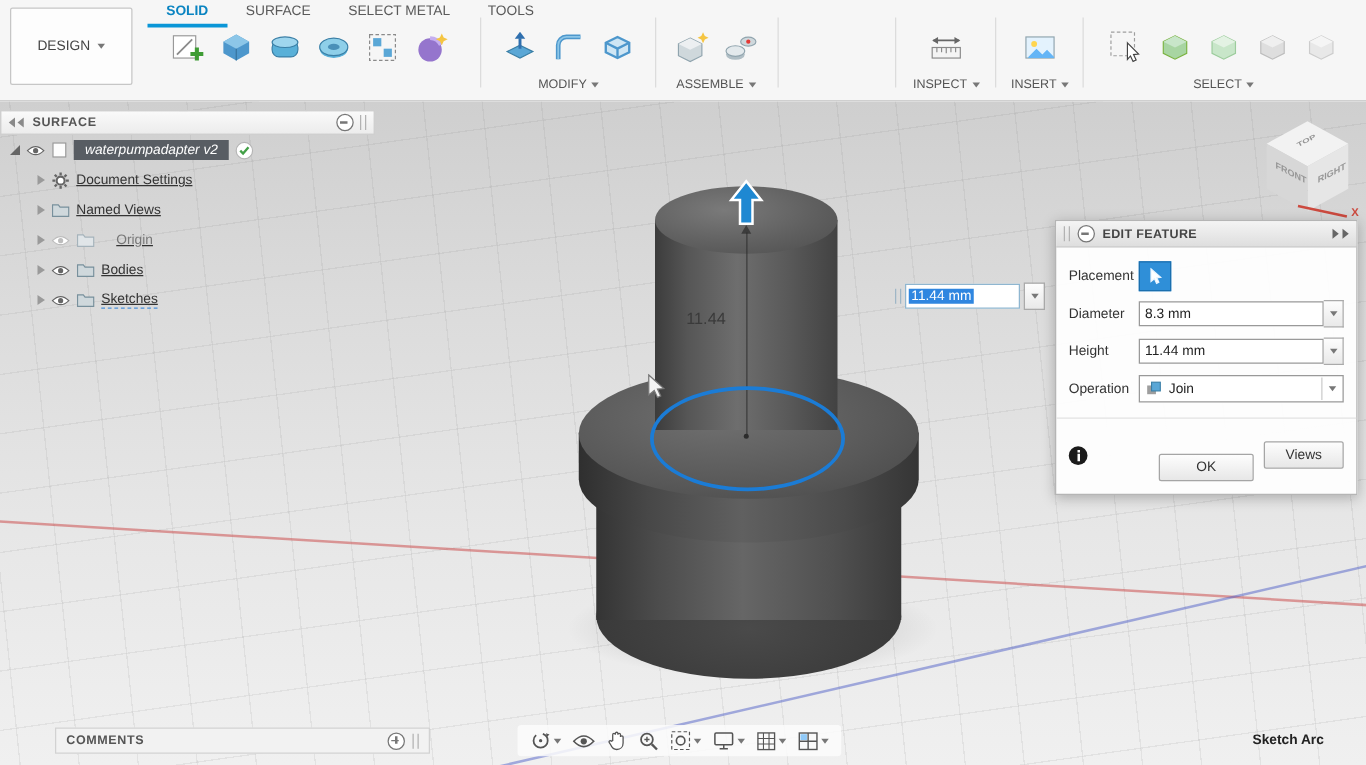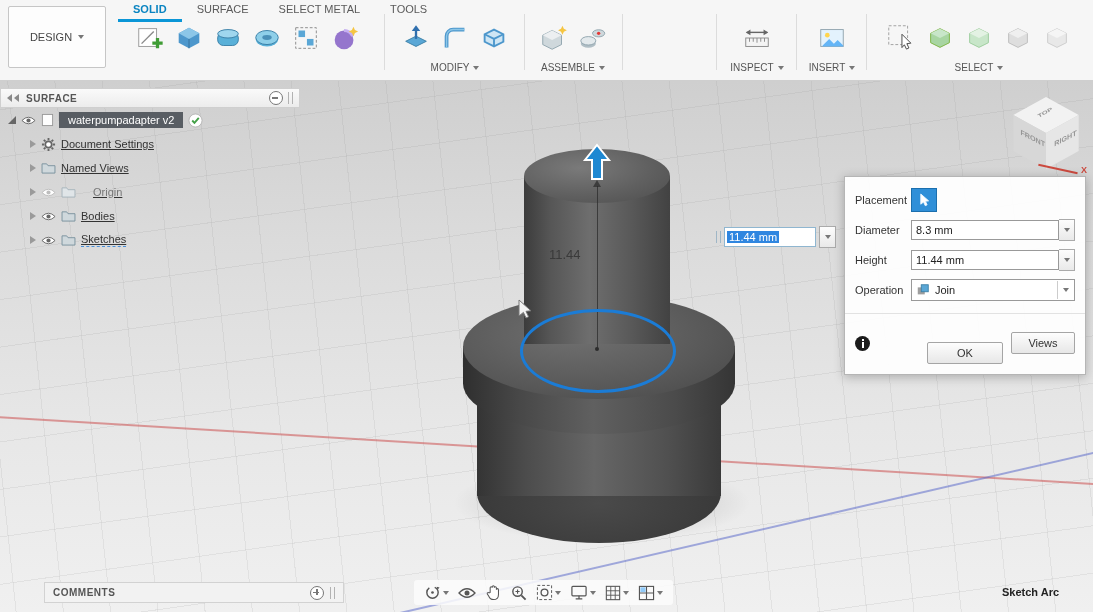--- a/index.html
+++ b/index.html
@@ -52,21 +52,21 @@
 
   
   .browser{position:absolute;left:0;top:88px;width:300px;z-index:40;}
   .browser-header{height:18px;background:linear-gradient(#fafafa,#ececec);border:1px solid #cfcfcf;display:flex;align-items:center;gap:5px;padding:0 6px;font-size:10px;font-weight:bold;color:#555;letter-spacing:.5px;}
   .chev-left{width:0;height:0;border-top:4px solid transparent;border-bottom:4px solid transparent;border-right:5px solid #8a8a8a;}
   .grip{width:3px;height:12px;border-left:1px solid #b2b2b2;border-right:1px solid #b2b2b2;}
   .circle-icon{width:12px;height:12px;border:1px solid #777;border-radius:50%;position:relative;background:#fff;}
   .circle-icon::after{content:"";position:absolute;left:2px;top:5px;width:6px;height:1.5px;background:#777;}
   .circle-plus::before{content:"";position:absolute;left:5px;top:2px;width:1.5px;height:6px;background:#777;}
   .browser-row{display:flex;align-items:center;gap:5px;height:24px;font-size:11px;color:#333;}
-  .row-root{padding-left:8px;}
+  .row-root{padding-left:8px;font-style:italic;}
   .row-child{padding-left:30px;text-decoration:underline;}
   .exp-root{width:0;height:0;border-left:8px solid transparent;border-bottom:8px solid #666;}
   .exp{width:0;height:0;border-top:4px solid transparent;border-bottom:4px solid transparent;border-left:6px solid #9a9a9a;}
   .root-chip{background:#585d63;color:#fff;padding:2px 9px;font-size:11px;}
   .sketch-underline{border-bottom:1px dashed #4a90d9;padding-bottom:1px;}
 
   
   .dialog{position:absolute;left:844px;top:176px;width:240px;background:rgba(253,253,253,.98);border:1px solid #b5b5b5;box-shadow:0 2px 10px rgba(0,0,0,.25);z-index:60;}
   .dlg-header{height:20px;background:linear-gradient(#f4f4f4,#dedede);border-bottom:1px solid #c4c4c4;display:flex;align-items:center;gap:6px;padding:0 6px;font-size:10px;font-weight:bold;color:#444;letter-spacing:.3px;}
   .chev-right{width:0;height:0;border-top:4px solid transparent;border-bottom:4px solid transparent;border-left:5px solid #666;}
@@ -418,20 +418,28 @@
         <circle cx="8" cy="5.5" r="2.2" fill="#666"></circle>
     </svg>
     <svg width="15" height="12" viewBox="0 0 16 13">
       <path d="M1 2 h5 l1.5 2 H15 v8 H1 Z" fill="#cfd8dc" stroke="#78909c"></path>
     </svg>
     <span class="sketch-underline">Sketches</span>
   </div>
 </div>
 
 <div class="dialog">
+  <div class="dlg-header">
+    <span class="grip"></span>
+    <span class="circle-icon"></span>
+    <span>EDIT FEATURE</span>
+    <span style="flex:1;"></span>
+    <span class="chev-right"></span>
+    <span class="chev-right" style="margin-left:-3px;"></span>
+  </div>
   <div class="dlg-body">
     <div class="dlg-row">
       <span class="dlg-label">Placement</span>
       <div class="placement-btn">
         <svg width="13" height="15" viewBox="0 0 14 16">
           <path d="M3 1 L3 12 L6 9.6 L7.8 13.6 L9.8 12.7 L8 8.8 L11.4 8.4 Z" fill="#fff" stroke="#e8f4ff"></path>
         </svg>
       </div>
     </div>
     <div class="dlg-row">

